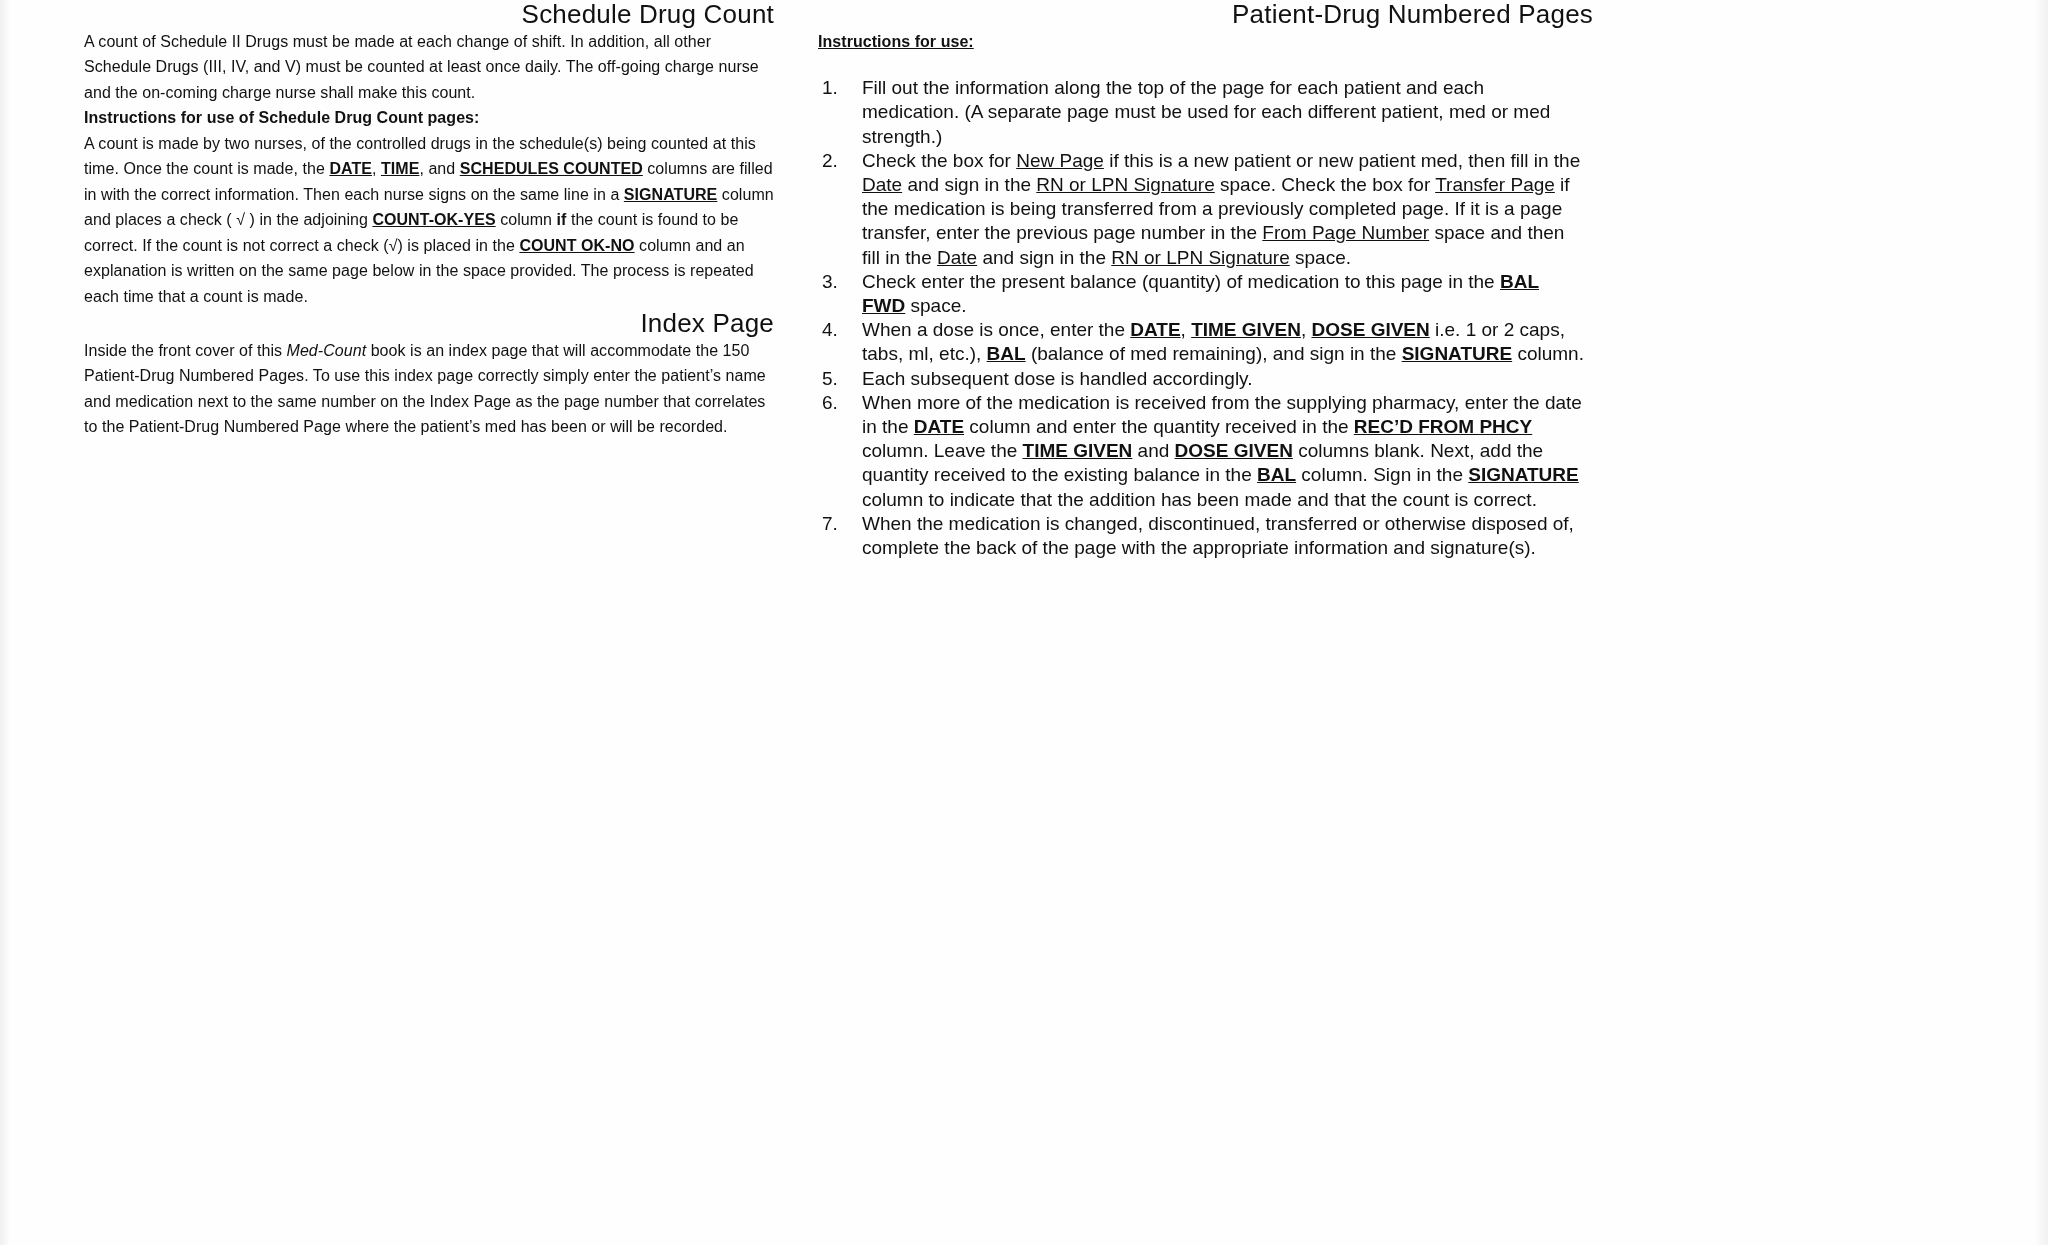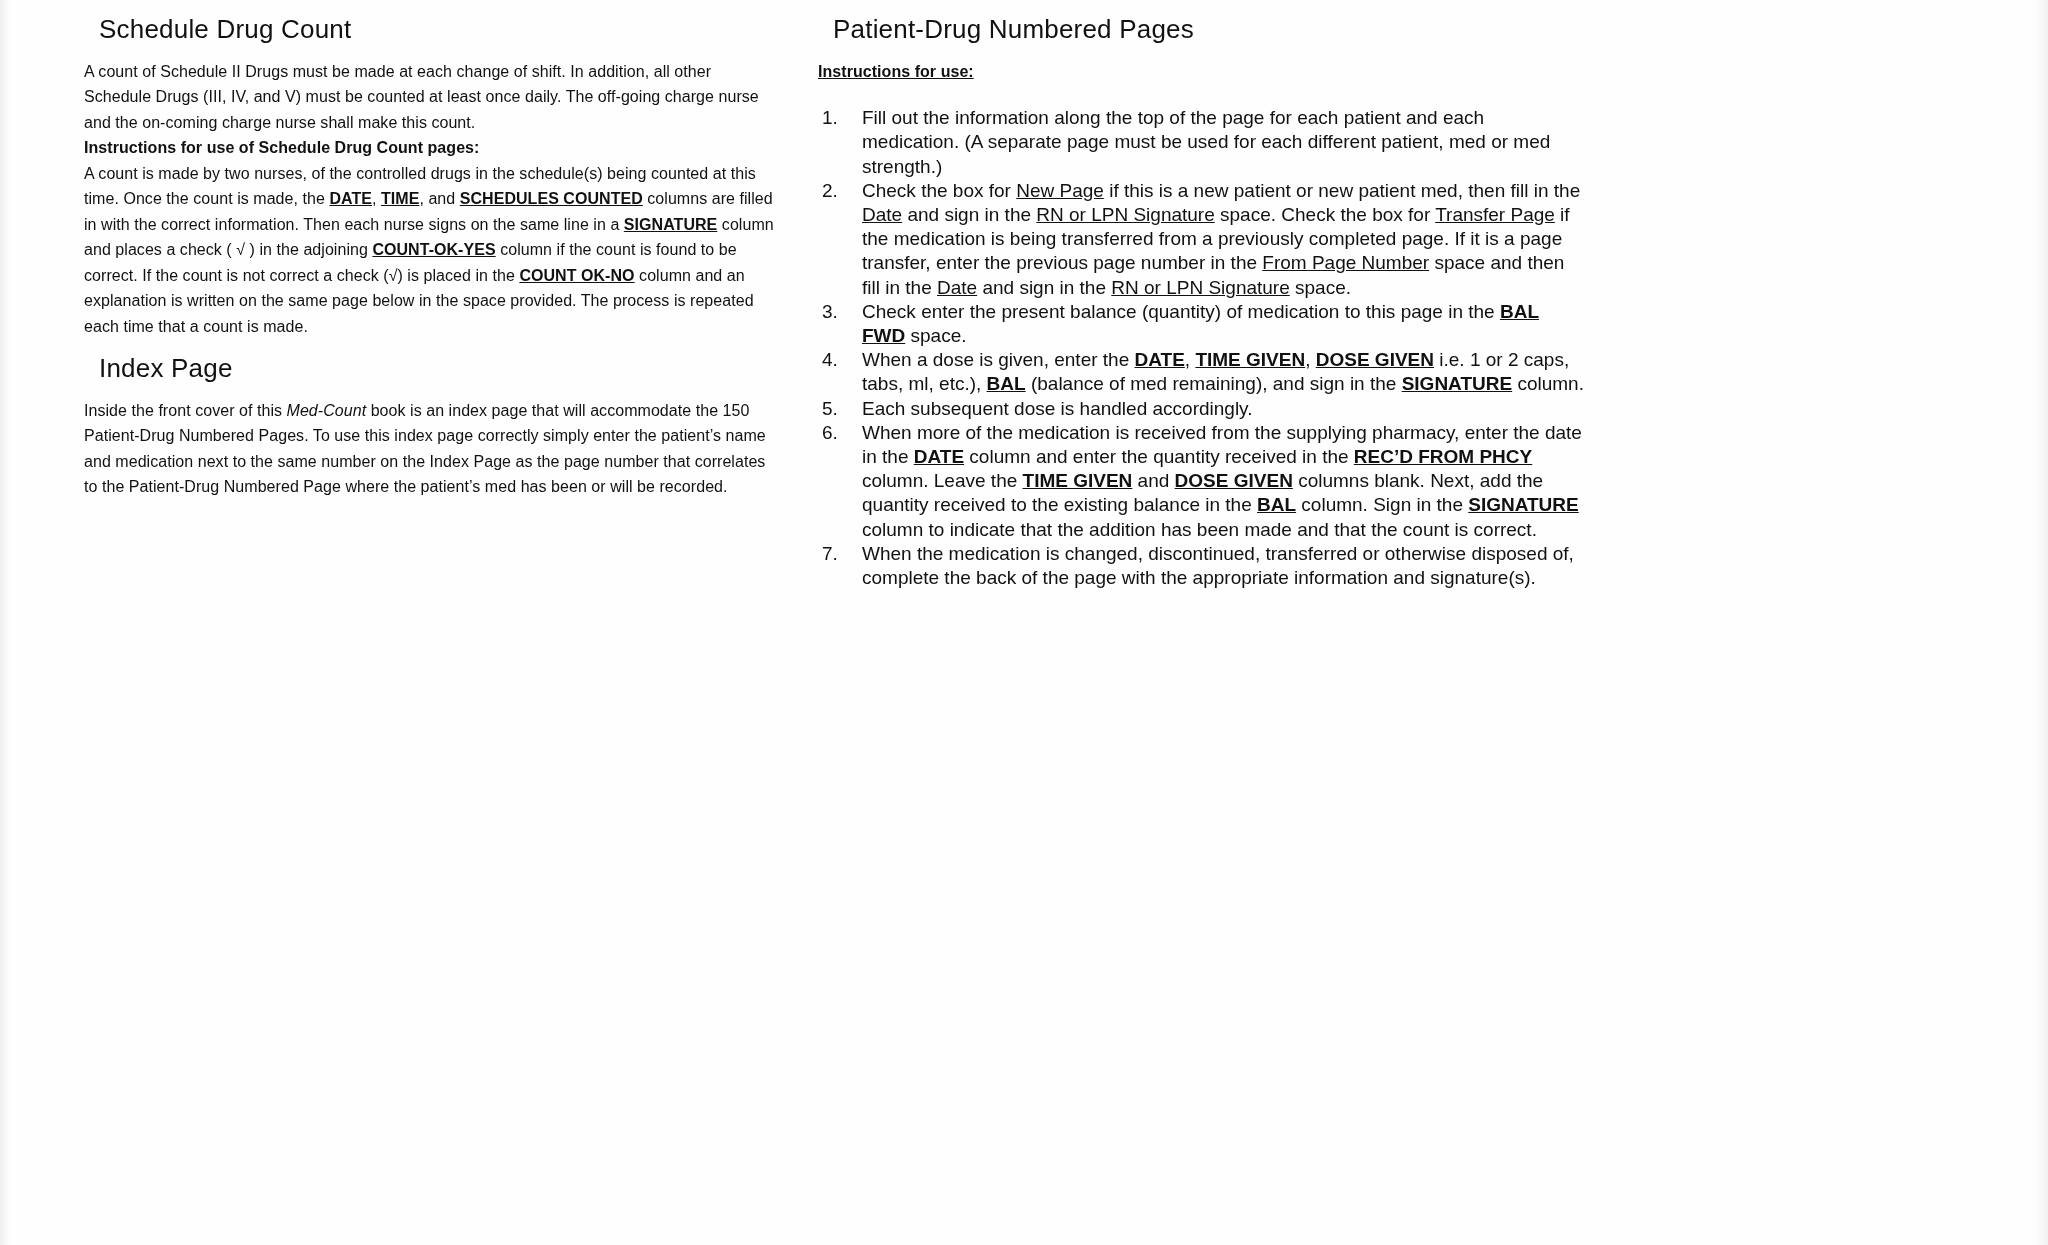--- a/index.html
+++ b/index.html
@@ -58,22 +58,22 @@
     position: absolute;
     left: 818px;
     top: 0;
     width: 775px;
   }
 
   h1.section-title {
     font-weight: 400;
     font-size: 26px;
     line-height: 1.1;
-    margin: 15px;
-    text-align: left;
+    margin: 0;
+    text-align: right;
     letter-spacing: 0.2px;
   }
 
   .title-left-1 { margin-top: 32px; }
   .title-left-2 { margin-top: 56px; }
   .title-right-1 { margin-top: 32px; text-align: center; }
 
   p.body-text {
     font-size: 16px;
     line-height: 25.5px;
@@ -121,21 +121,21 @@
     top: 0;
     width: 30px;
     text-align: left;
     font-size: 19px;
     line-height: 24.2px;
   }
 
   b.u   { font-weight: bold; text-decoration: underline; }
   span.u{ text-decoration: underline; }
   i.it  { font-style: italic; }
-  b.bo  { font-weight: normal; }
+  b.bo  { font-weight: bold; }
 
   
   .scan-ink {
     -webkit-font-smoothing: none;
   }
 </style>
 </head>
 <body>
 
 <div class="scan-page scan-ink">
@@ -164,21 +164,21 @@
     <div class="col-right">
 
       <h1 class="section-title title-right-1">Patient-Drug Numbered  Pages</h1>
 
       <p class="body-text rt-subhead">Instructions for use:</p>
 
       <ol class="instr-list" id="instr-list">
           <li><span>Fill out the information along the top of the page for each patient and each medication. (A separate page must be used for each different patient, med or med strength.)</span></li>
           <li><span>Check the box for </span><span class="u">New Page</span><span> if this is a new patient or new patient med, then fill in the </span><span class="u">Date</span><span> and sign in the </span><span class="u">RN or LPN Signature</span><span> space. Check the box for </span><span class="u">Transfer Page</span><span> if the medication is being transferred from a previously completed page.   If it is a page transfer, enter the previous page number in the </span><span class="u">From Page Number</span><span> space and then fill in the </span><span class="u">Date</span><span> and sign in the </span><span class="u">RN or LPN Signature</span><span> space.</span></li>
           <li><span>Check enter the present balance (quantity) of medication to this page in the </span><b class="u">BAL FWD</b><span> space.</span></li>
-          <li><span>When a dose is given, enter the </span><b class="u">DATE</b><span>, </span><b class="u">TIME GIVEN</b><span>, </span><b class="u">DOSE GIVEN</b><span> i.e. 1 or 2 caps, tabs, ml, etc.), </span><b class="u">BAL</b><span> (balance of med remaining), and sign in the </span><b class="u">SIGNATURE</b><span> column.</span></li>
+          <li><span>When a dose is once, enter the </span><b class="u">DATE</b><span>, </span><b class="u">TIME GIVEN</b><span>, </span><b class="u">DOSE GIVEN</b><span> i.e. 1 or 2 caps, tabs, ml, etc.), </span><b class="u">BAL</b><span> (balance of med remaining), and sign in the </span><b class="u">SIGNATURE</b><span> column.</span></li>
           <li><span>Each subsequent dose is handled accordingly.</span></li>
           <li><span>When more of the medication is received from the supplying pharmacy, enter the date in the </span><b class="u">DATE</b><span> column and enter the quantity received in the </span><b class="u">REC’D  FROM  PHCY</b><span> column.  Leave the </span><b class="u">TIME  GIVEN</b><span> and </span><b class="u">DOSE  GIVEN</b><span> columns blank.  Next, add the quantity received to the existing balance in the </span><b class="u">BAL</b><span> column. Sign in the </span><b class="u">SIGNATURE</b><span> column to indicate that the addition has been made and that the count is correct.</span></li>
           <li><span>When the medication is changed, discontinued, transferred or otherwise disposed of, complete the back of the page with the appropriate information and signature(s).</span></li>
         </ol>
 
     </div>
 
   </div>
 </div>
 

